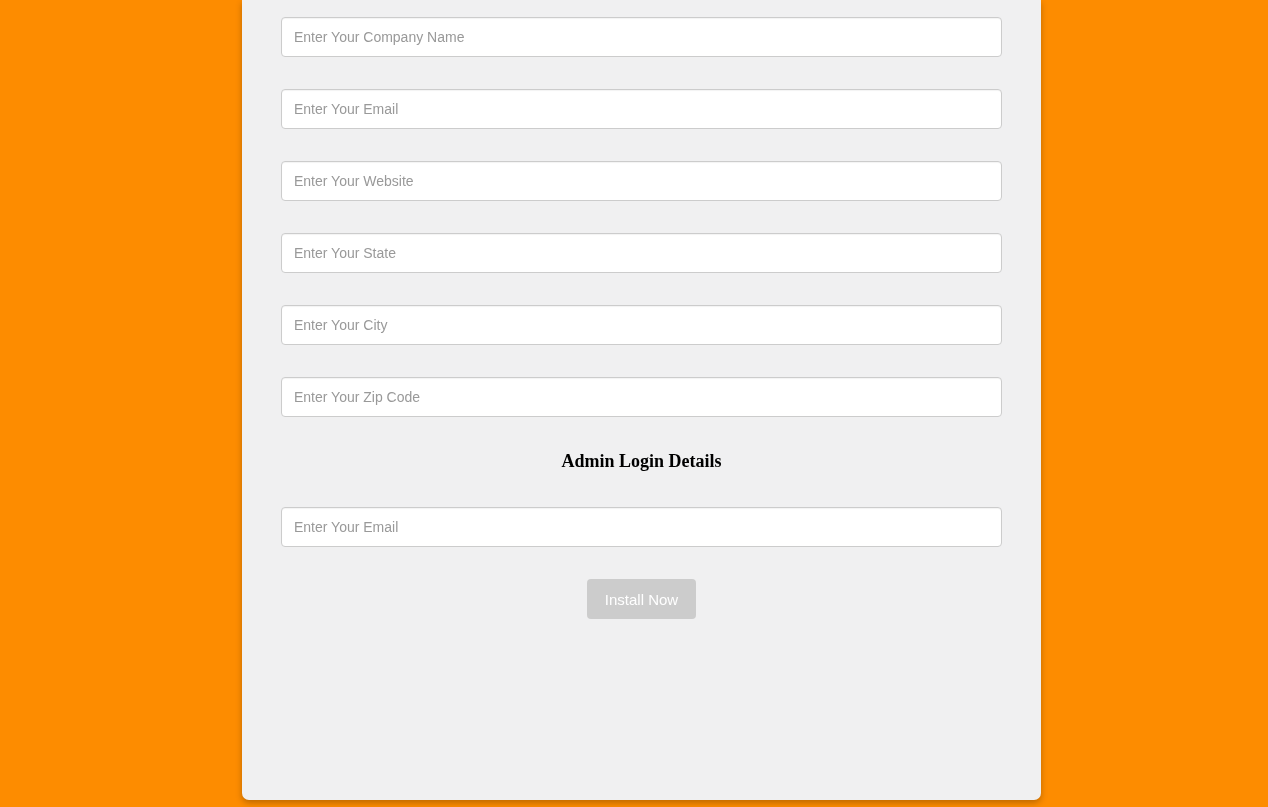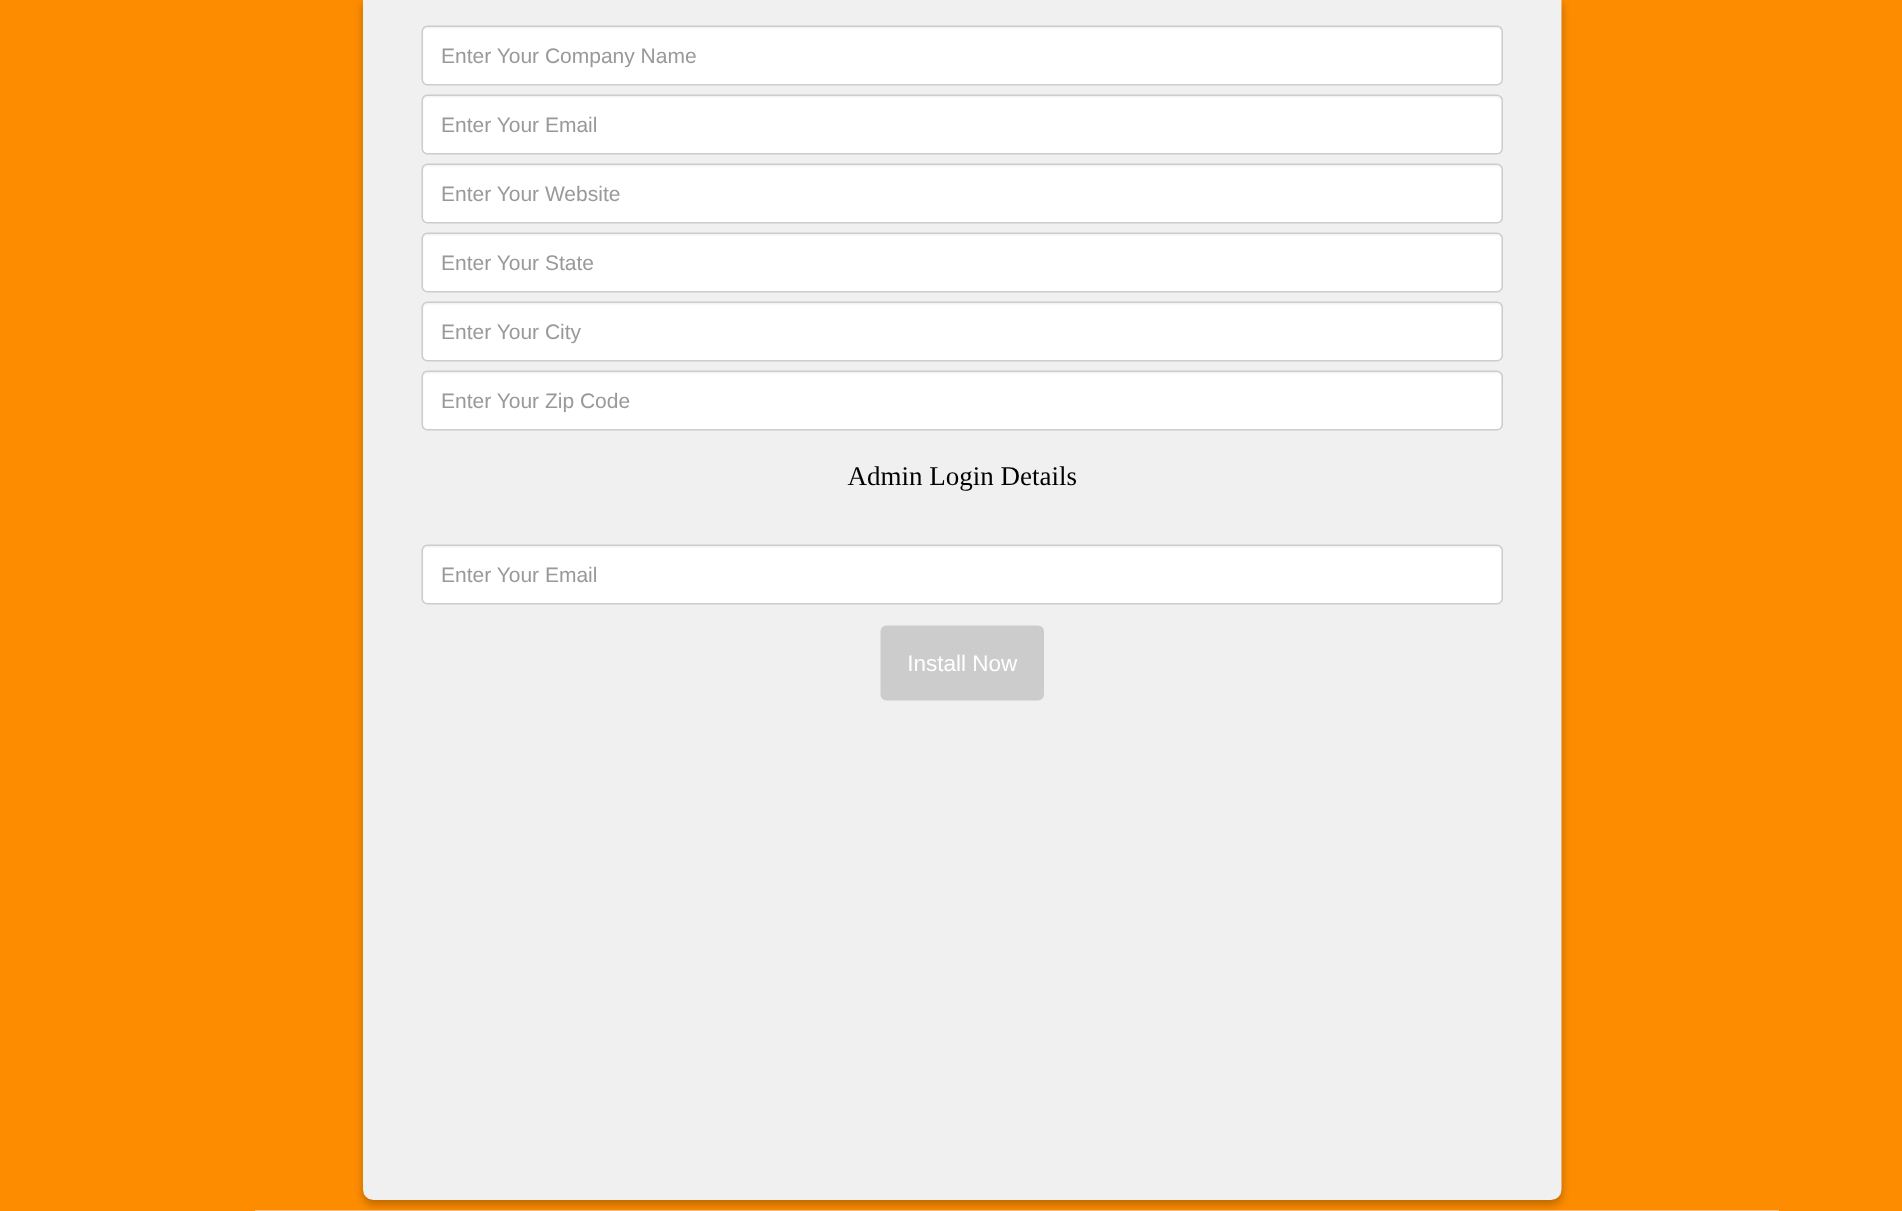--- a/index.html
+++ b/index.html
@@ -24,56 +24,56 @@
     border-radius: 0 0 7px 7px;
     box-shadow: 0 3px 6px rgba(0,0,0,0.25);
     box-sizing: border-box;
     padding: 17px 39px 0 39px;
   }
   .form-field {
     display: block;
     width: 100%;
     height: 40px;
     box-sizing: border-box;
-    margin: 0 0 6px 0;
+    margin: 0 0 32px 0;
     padding: 0 12px;
     background: #ffffff;
     border: 1px solid #cccccc;
     border-radius: 4px;
     font-family: "Liberation Sans", sans-serif;
     font-size: 14px;
     color: #555555;
     box-shadow: inset 0 1px 1px rgba(0,0,0,0.05);
     outline: none;
   }
   .form-field::placeholder {
     color: #999999;
     opacity: 1;
   }
   .section-heading {
     margin: 18px 0 34px 0;
     text-align: center;
     font-family: "Liberation Serif", serif;
     font-size: 18px;
-    font-weight: normal;
+    font-weight: bold;
     color: #000000;
     line-height: 24px;
   }
   .button-row {
     margin-top: 14px;
     text-align: center;
   }
   .install-button {
     display: inline-block;
     background: #cccccc;
     color: #ffffff;
     border: none;
     border-radius: 4px;
     min-width: 104px;
-    height: 50px;
+    height: 40px;
     padding: 0 18px;
     font-family: "Liberation Sans", sans-serif;
     font-size: 15px;
     cursor: pointer;
   }
 </style>
 </head>
 <body>
 
 <div class="install-card">

